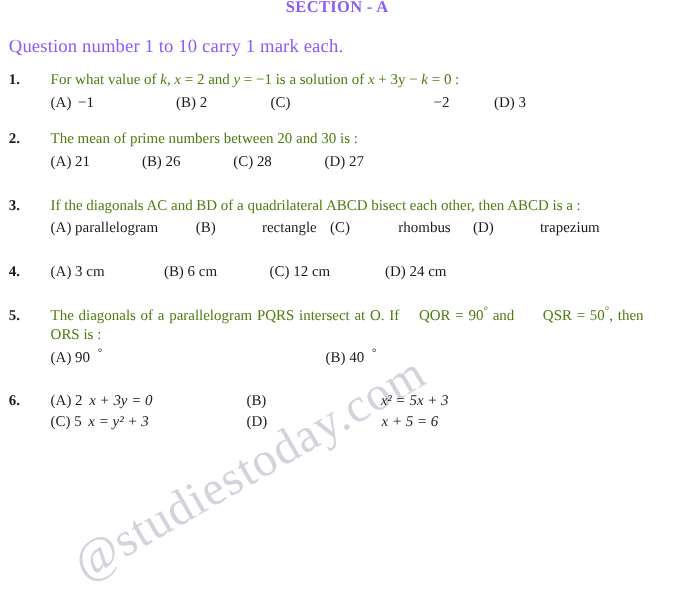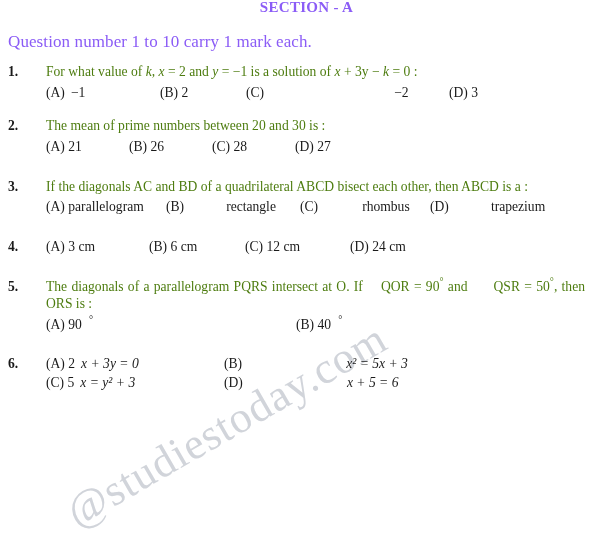--- a/index.html
+++ b/index.html
@@ -129,21 +129,21 @@
 
   
   .q1-opts .opt:nth-child(1) { width: 114px; }
   .q1-opts .opt:nth-child(2) { width: 86px; }
   .q1-opts .opt:nth-child(3) { width: 203px; }
   .q1-opts .opt:nth-child(4) { width: 60px; }
 
   .q2-opts .opt { width: 83px; }
 
   .q3-opts .opt:nth-child(1) { width: 120px; }
-  .q3-opts .opt:nth-child(2) { width: 134px; }
+  .q3-opts .opt:nth-child(2) { width: 134px; text-align: center; }
   .q3-opts .opt:nth-child(3) { width: 130px; }
   .q3-opts .opt:nth-child(4) { width: 120px; }
 
   .q4-opts .opt:nth-child(1) { width: 103px; }
   .q4-opts .opt:nth-child(2) { width: 96px; }
   .q4-opts .opt:nth-child(3) { width: 105px; }
   .q4-opts .opt:nth-child(4) { width: 90px; }
 
   .q5-opts .opt { width: 250px; }
   .q6-opts .opt:nth-child(1) { width: 178px; }

